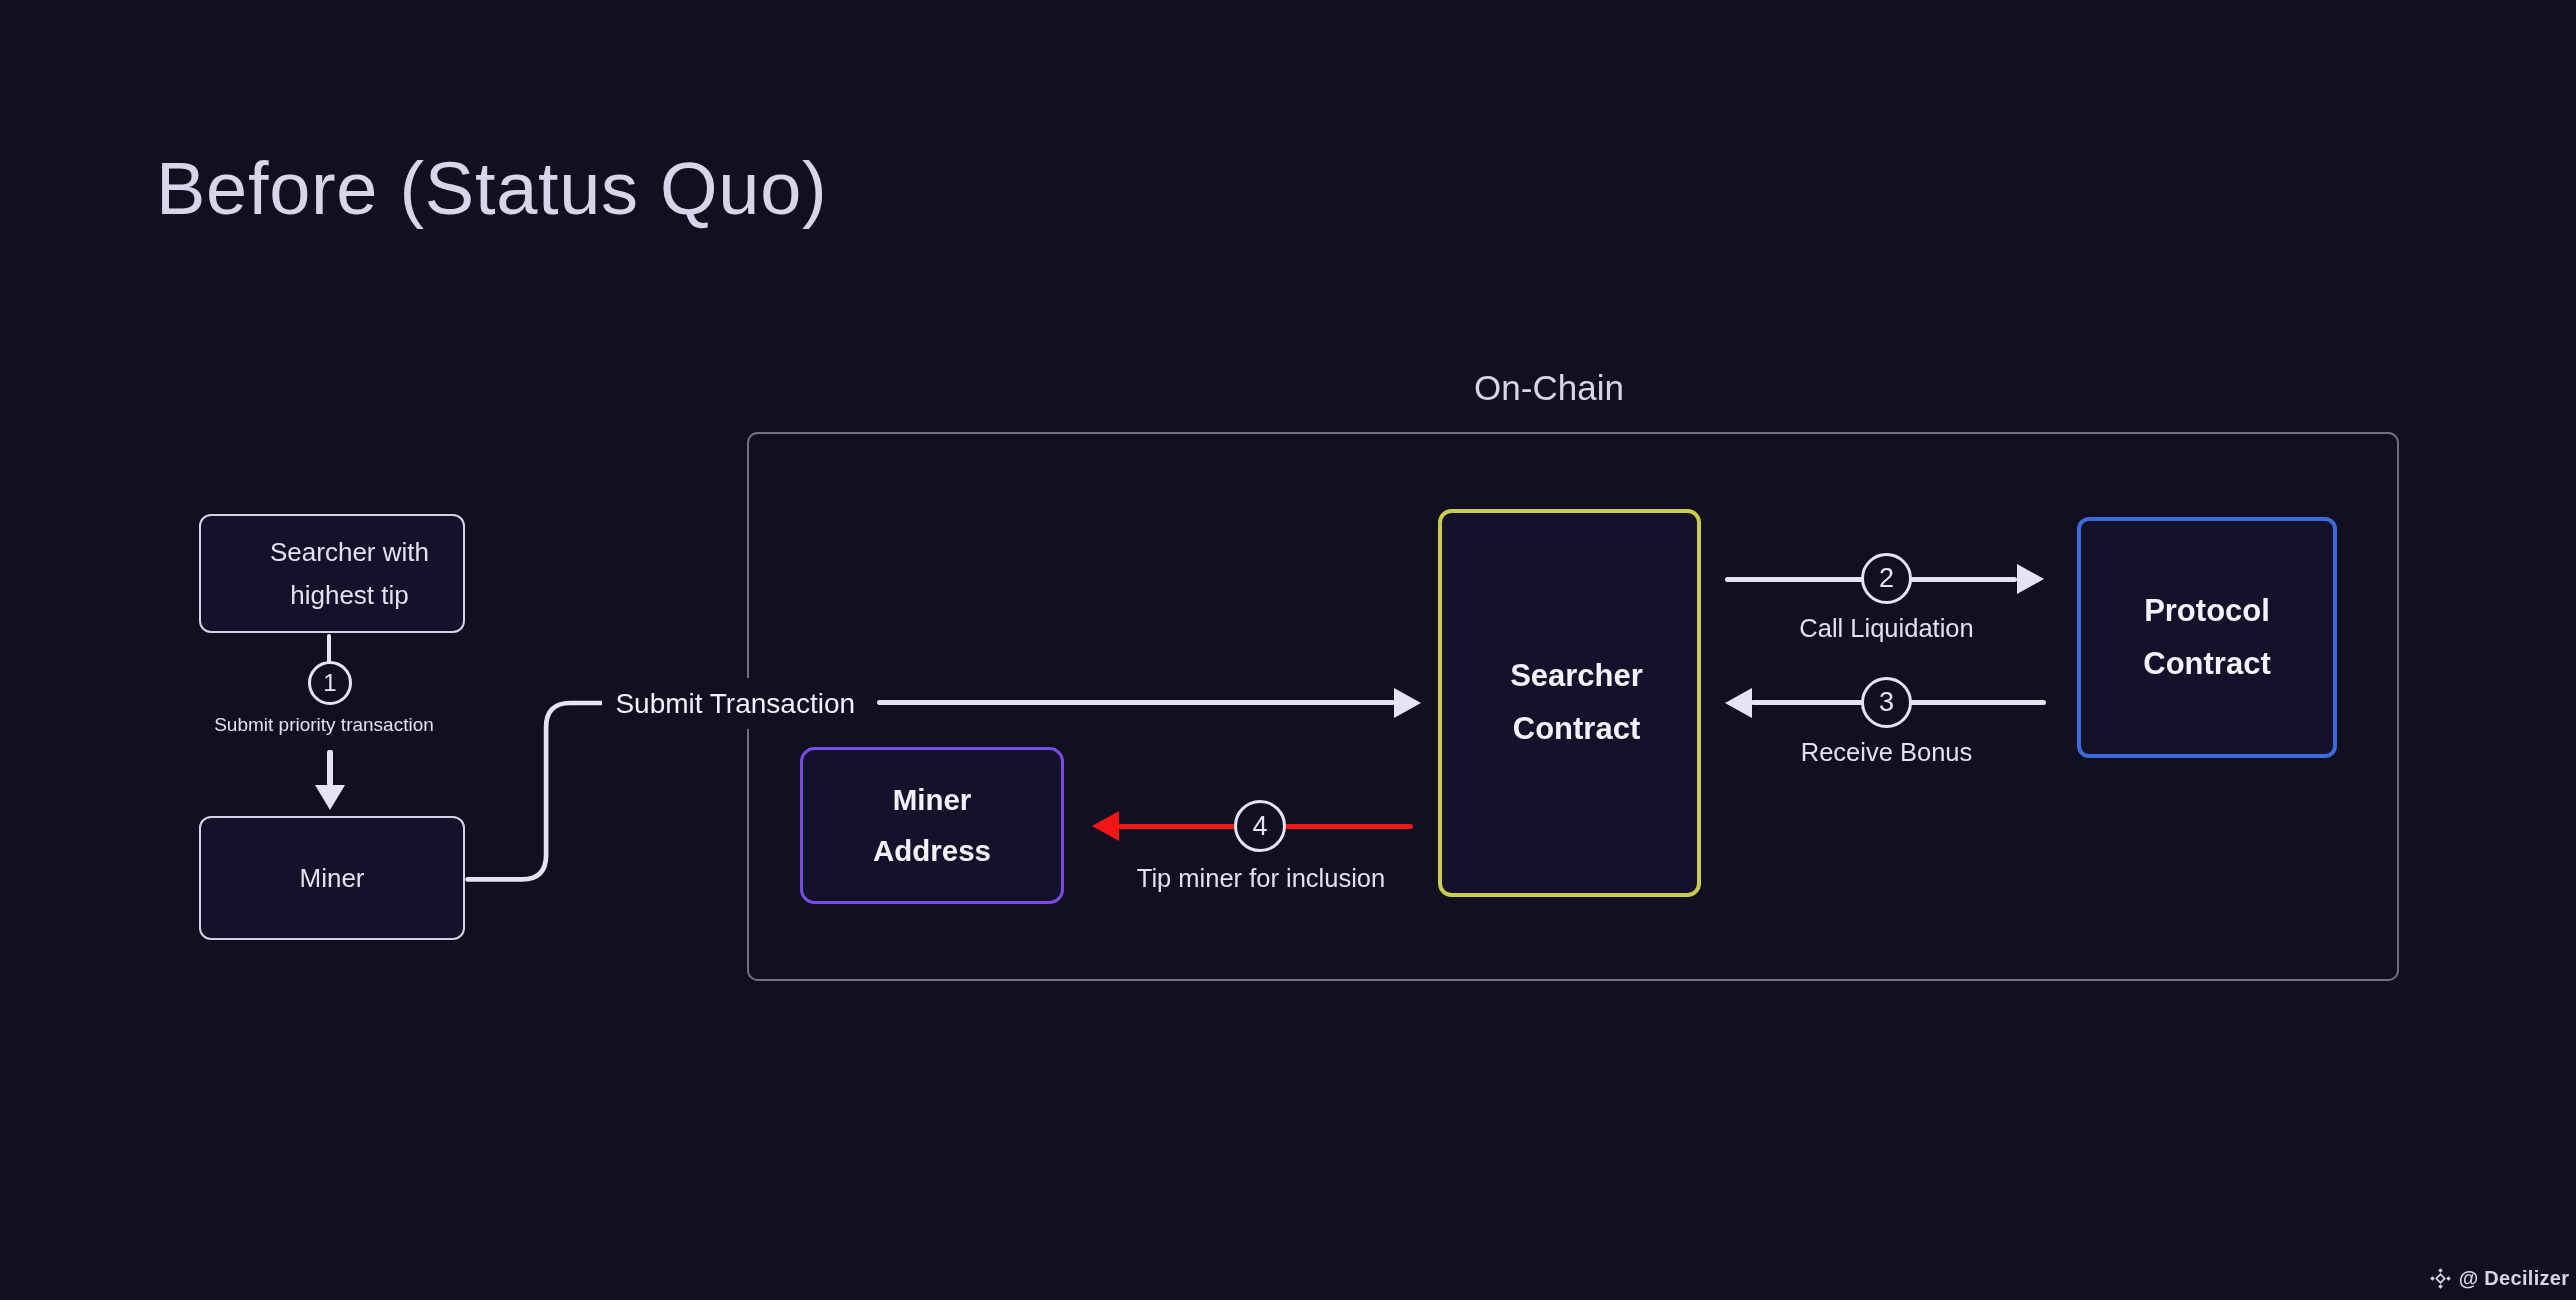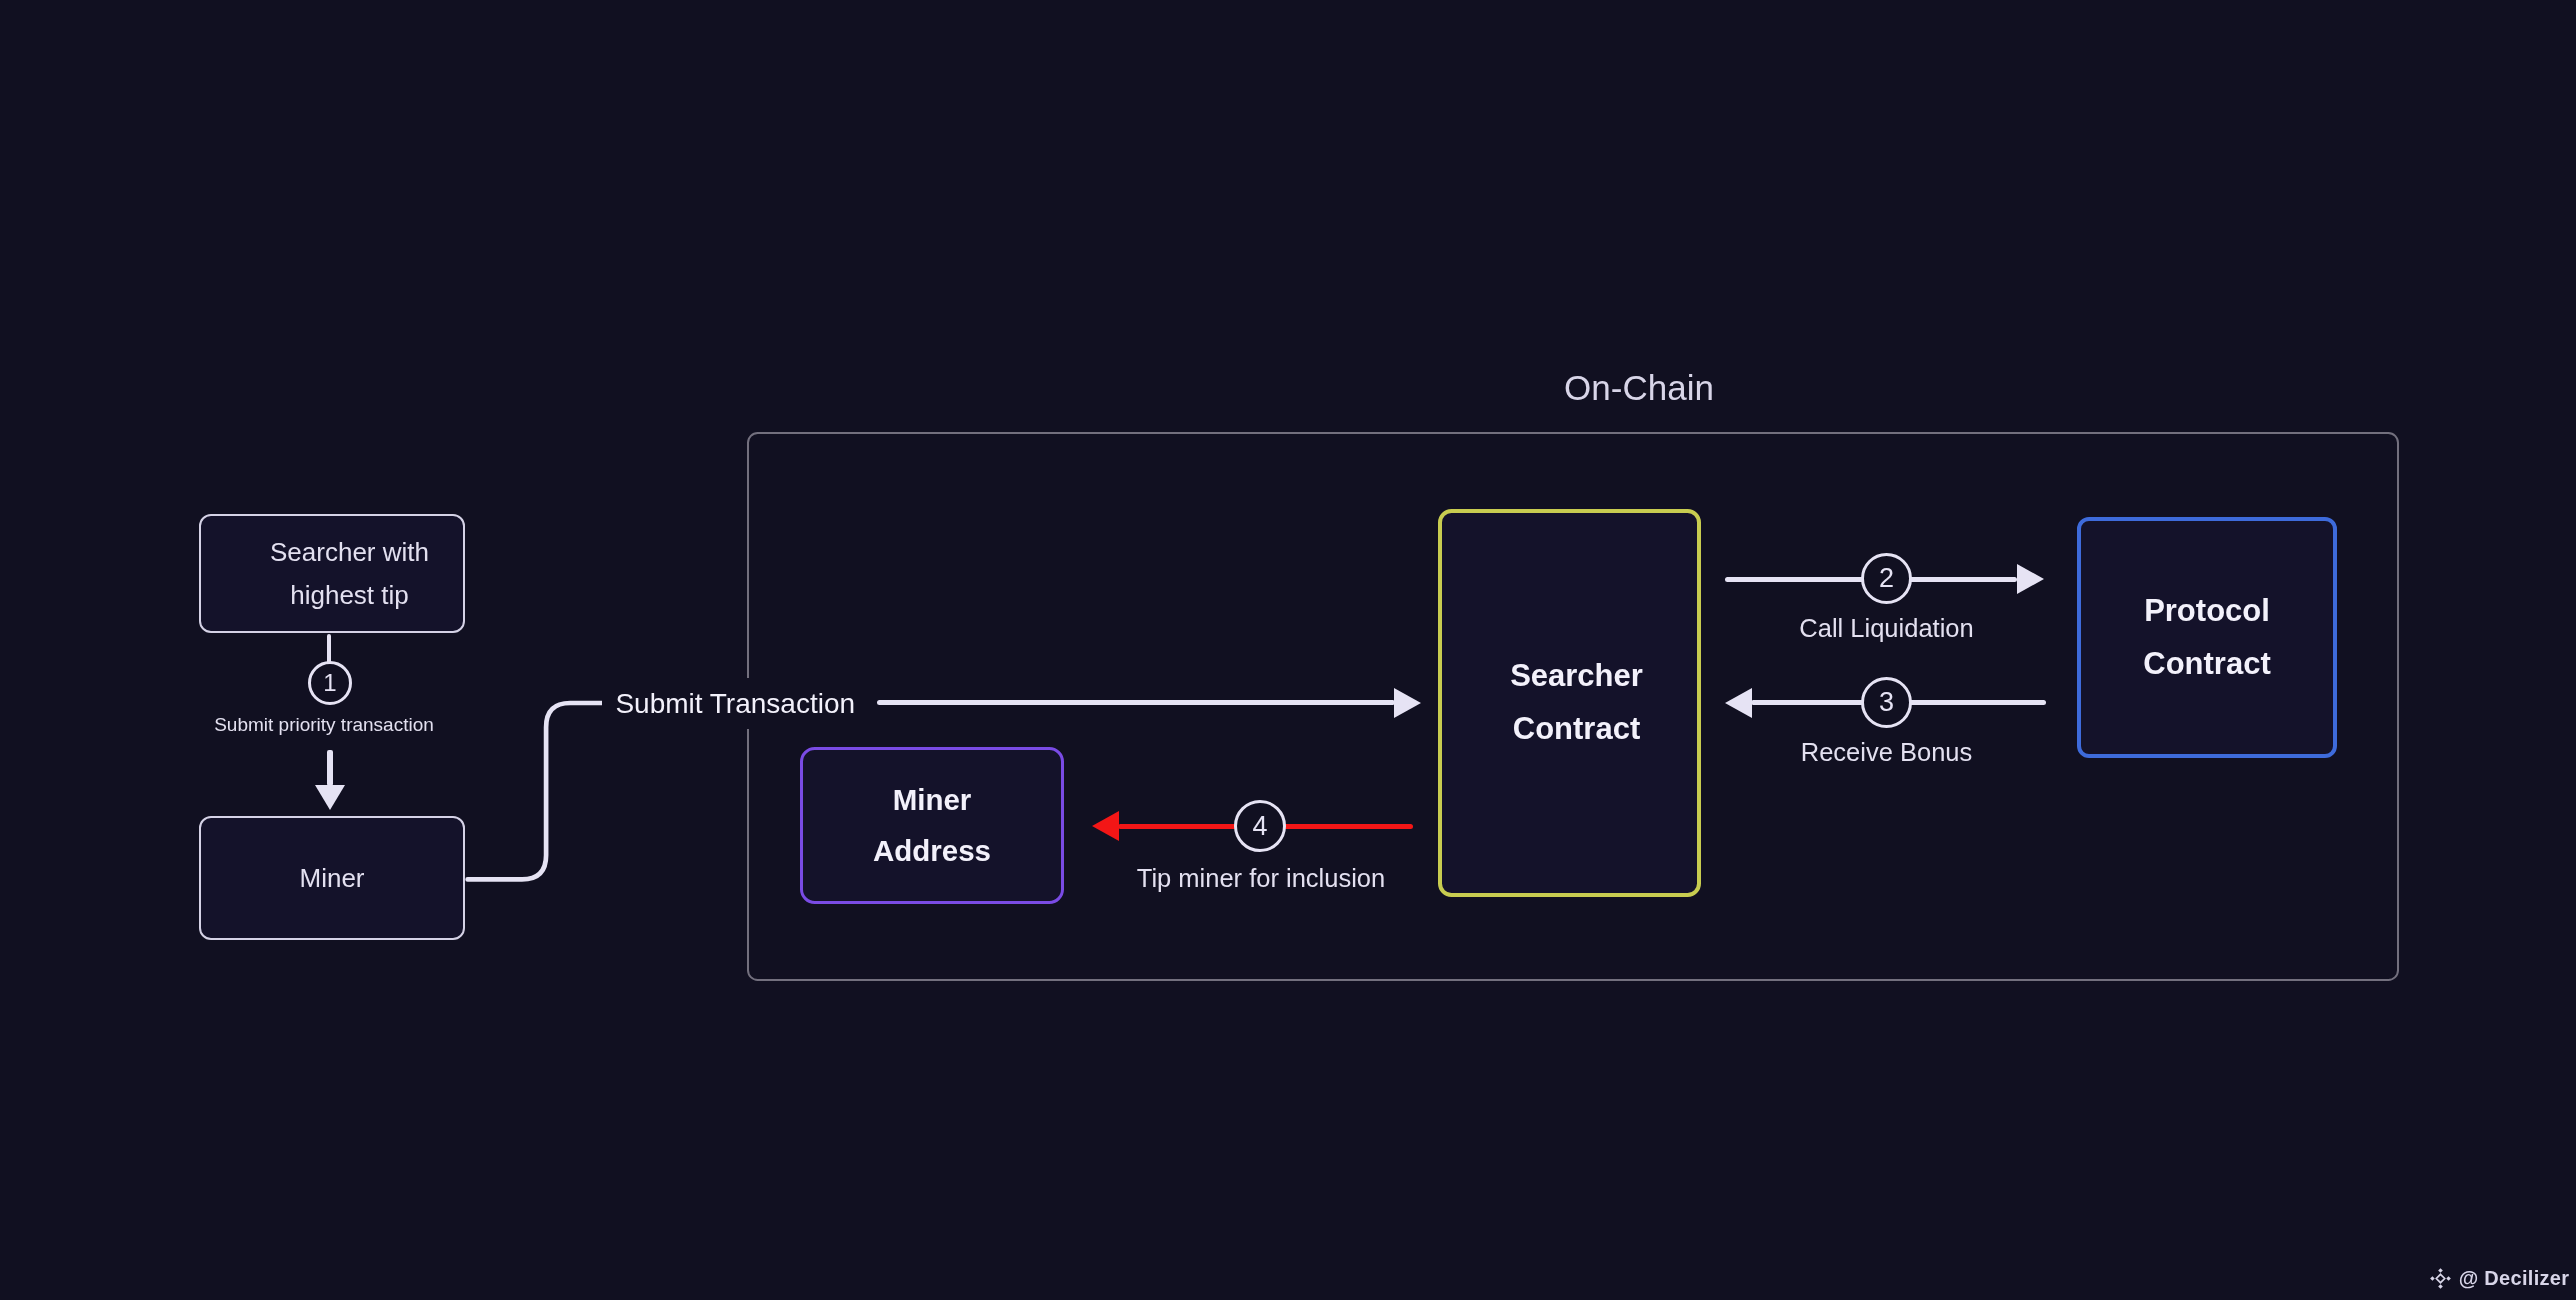--- a/index.html
+++ b/index.html
@@ -39,22 +39,23 @@
 
   .watermark{display:flex;align-items:center;gap:6.7px;color:var(--muted);}
   .watermark .wm-text{font-size:20px;font-weight:700;letter-spacing:0.3px;}
   svg{display:block;}
 </style>
 </head>
 <body>
 
 <div id="canvas">
 
+  <div class="abs page-title" style="left:156px;top:146px;">Before (Status Quo)</div>
 
-  <div class="abs zone-label" style="left:1495px;top:368px;width:288px;">On-Chain</div>
+  <div class="abs zone-label" style="left:1405px;top:368px;width:288px;">On-Chain</div>
   <div class="abs container-box" style="left:747px;top:432px;width:1652px;height:549px;"></div>
 
   <div class="abs node node-plain" style="left:199px;top:514px;width:266px;height:119px;padding-left:35px;">
     <div>Searcher with</div>
     <div>highest tip</div>
   </div>
 
   <div class="abs vline" style="left:327px;top:634px;width:4px;height:31px;"></div>
   <div class="abs step-circle" style="left:308px;top:661px;width:44px;height:44px;font-size:24px;">1</div>
   <div class="abs edge-label" style="left:123px;top:714px;width:402px;font-size:19px;">Submit priority transaction</div>

